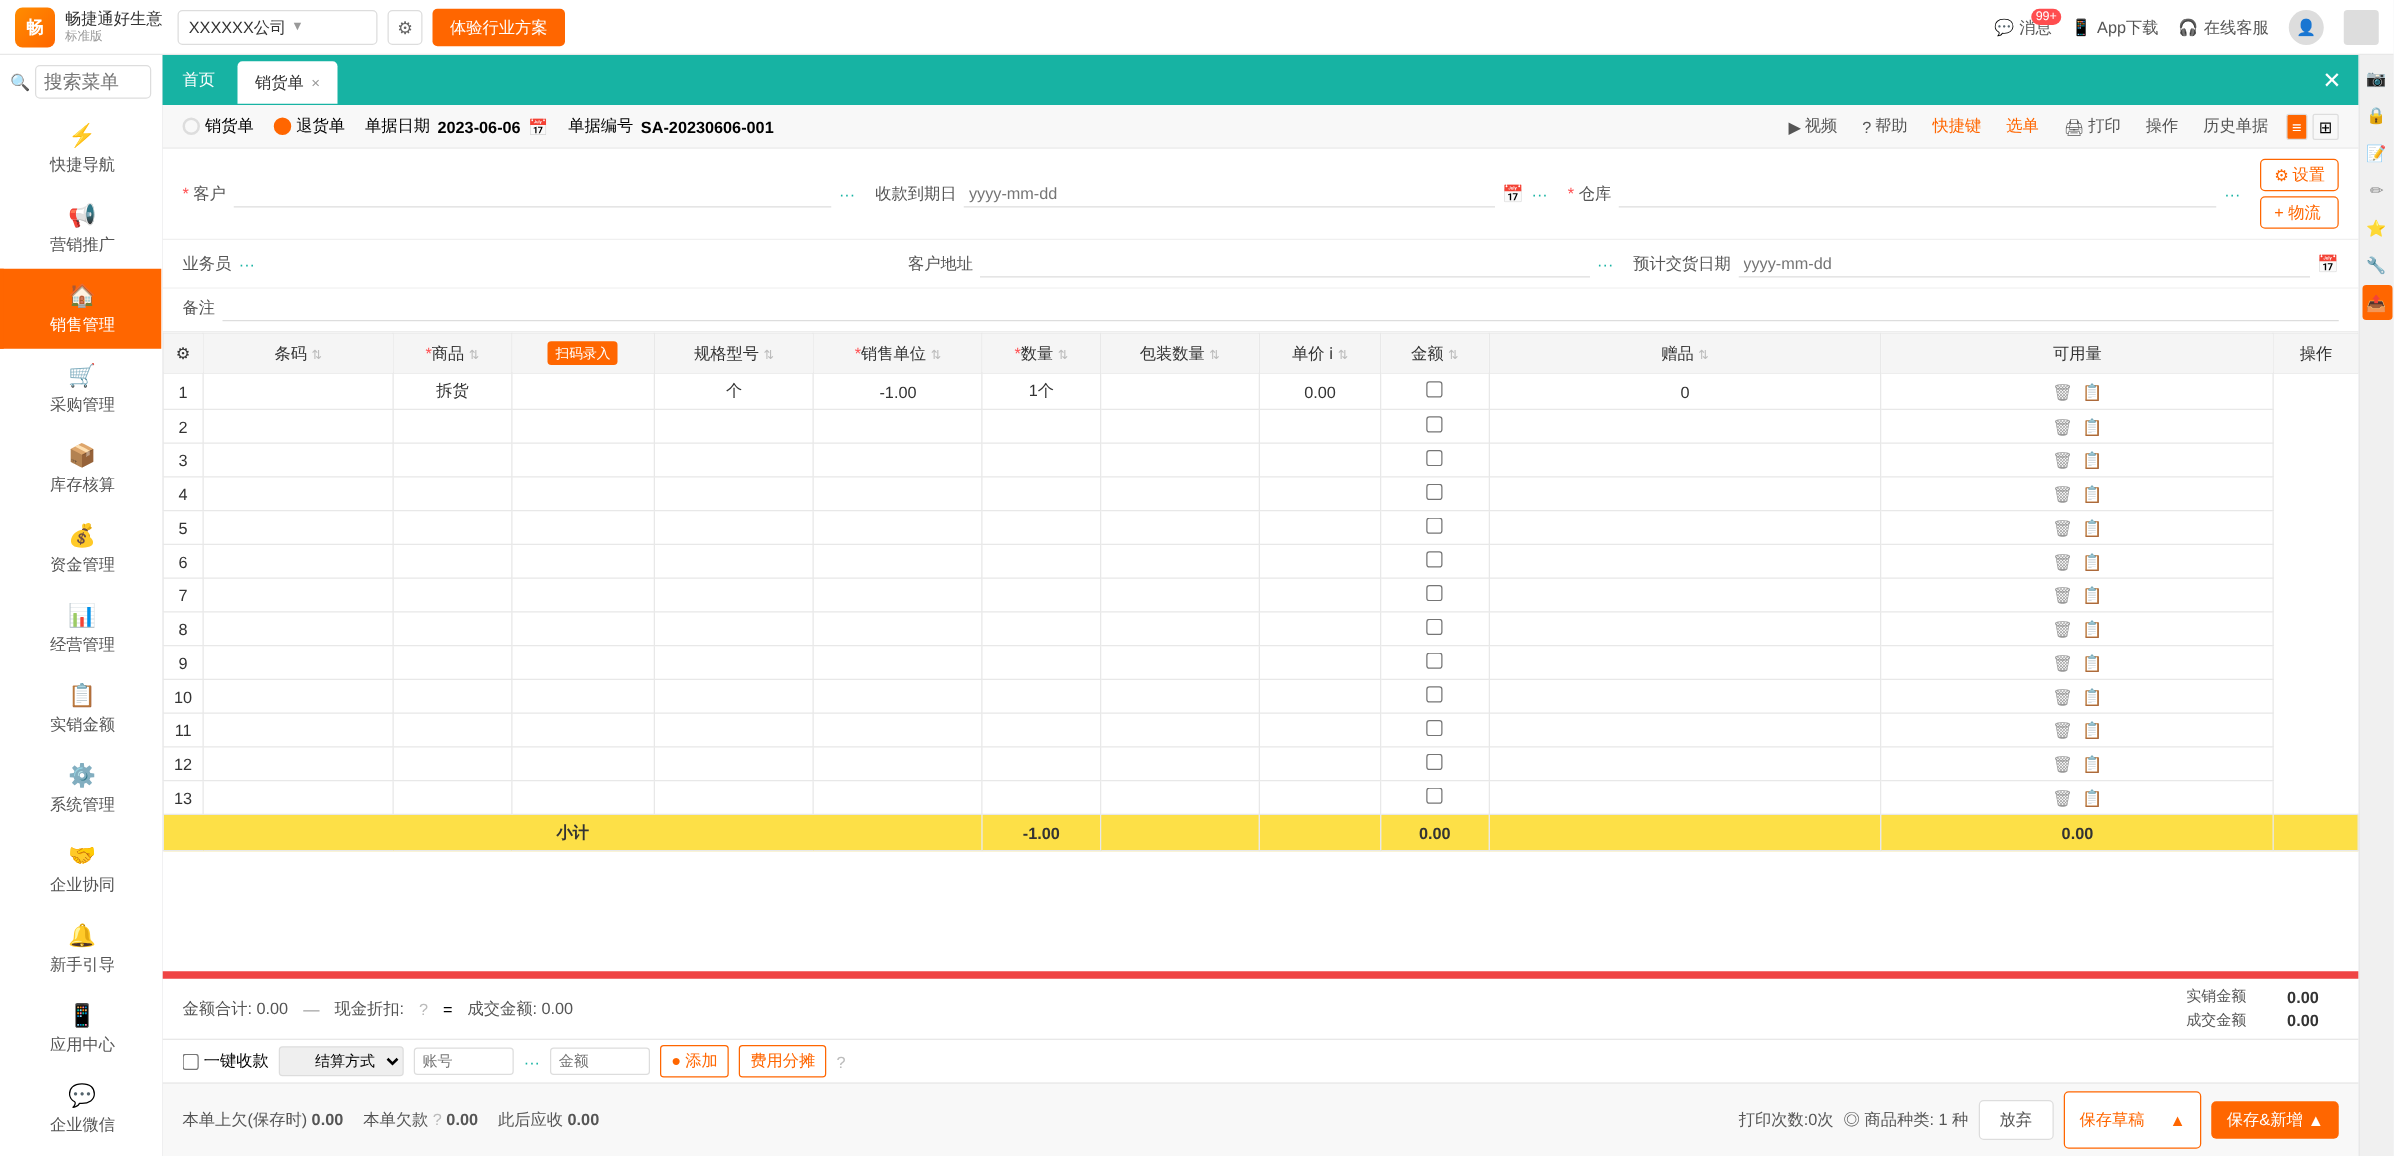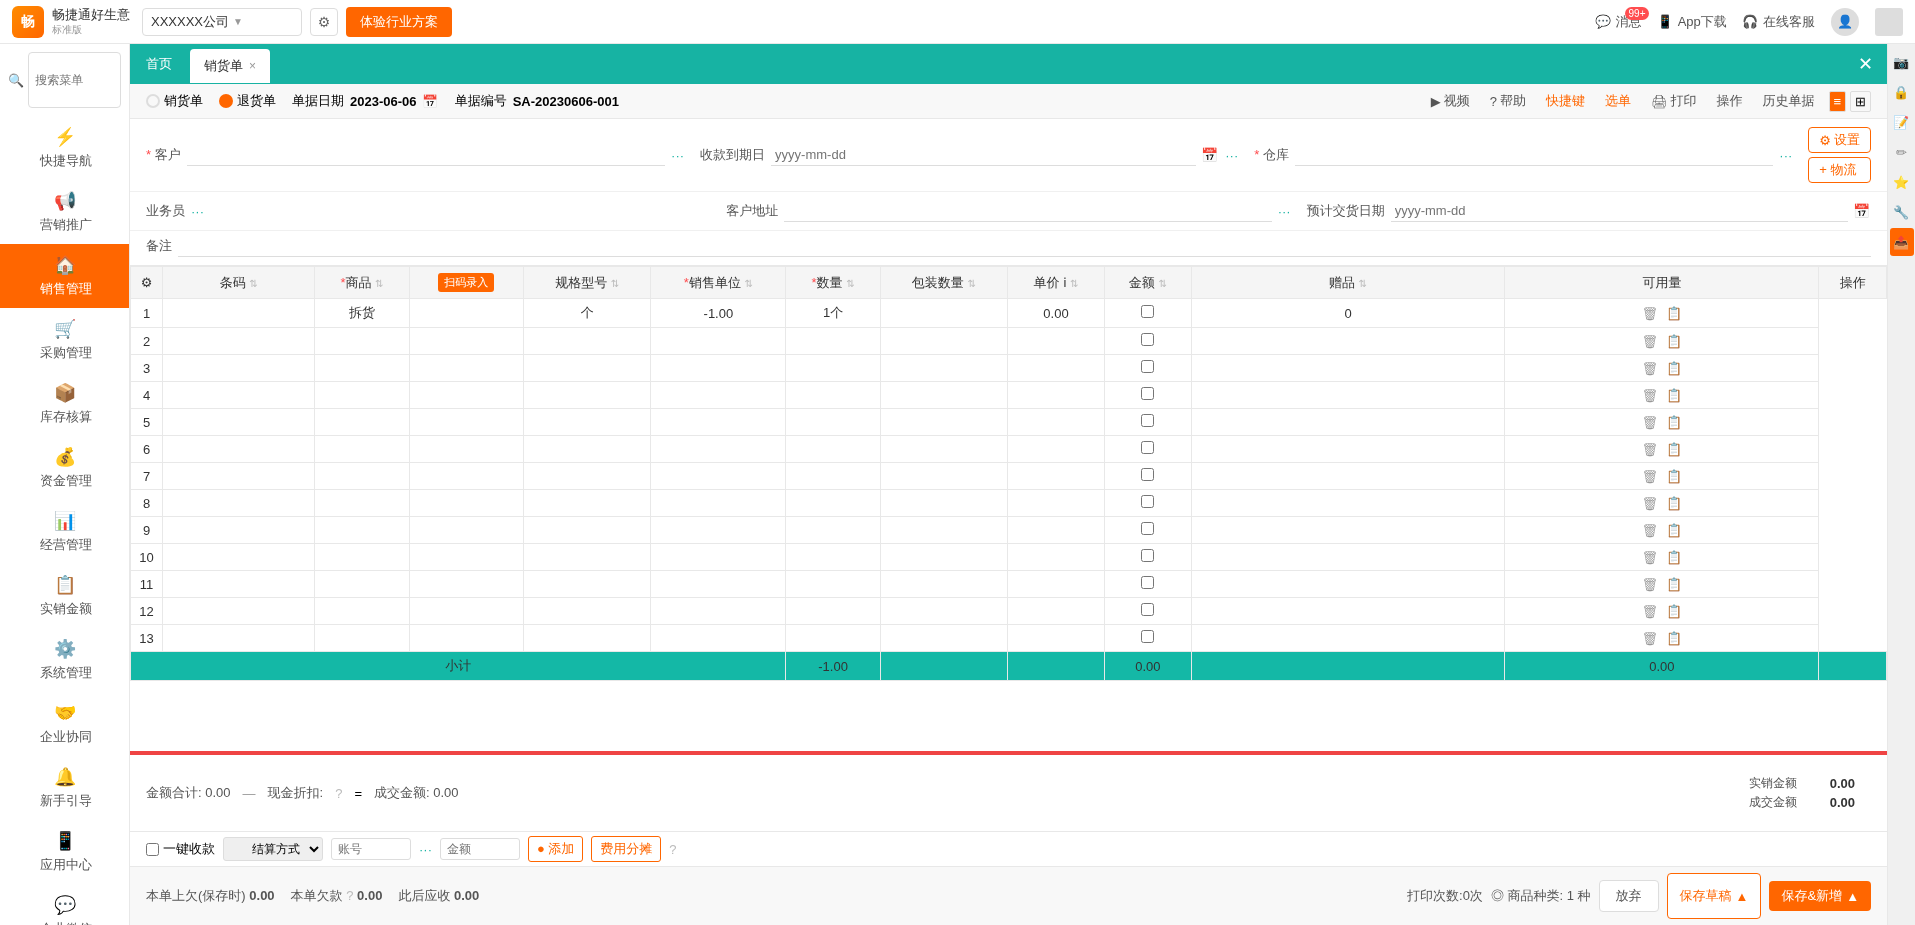--- a/index.html
+++ b/index.html
@@ -82,21 +82,21 @@
     .sidebar-item {
       display: flex; flex-direction: column; align-items: center;
       padding: 10px 4px; cursor: pointer; color: #555;
       font-size: 12px; gap: 4px; border-left: 3px solid transparent;
     }
     .sidebar-item.active { background: #ff6600; color: #fff; border-left-color: #ff6600; }
     .sidebar-item .icon { font-size: 18px; }
     .sidebar-search { display: flex; align-items: center; gap: 4px; padding: 8px 8px; }
     .sidebar-search input {
       width: 100%; border: 1px solid #ddd; border-radius: 4px;
-      padding: 20px 6px; font-size: 12px; outline: none;
+      padding: 4px 6px; font-size: 15px; outline: none;
     }
 
     
     .content-area {
       flex: 1; display: flex; flex-direction: column; overflow: hidden;
     }
 
     
     .tab-bar {
       background: #17b3a3; display: flex; align-items: center;
@@ -186,28 +186,28 @@
     .data-table td {
       border: 1px solid #e8e8e8; padding: 5px 8px;
       text-align: center; color: #333;
     }
     .scan-btn {
       background: #ff6600; color: #fff; border: none;
       border-radius: 3px; padding: 2px 6px; font-size: 11px; cursor: pointer;
     }
     .red-text { color: #ff4d4f; }
     .subtotal-row td {
-      background: #14b8a6; font-weight: normal;
+      background: #fde047; font-weight: bold;
     }
     .th-req { color: #ff4d4f; }
     .sort-icon { color: #bbb; font-size: 10px; cursor: pointer; }
 
     
     .bottom-area {
-      background: #fff; border-top: 4px solid #ef4444; flex-shrink: 0; padding: 20px 16px;
+      background: #fff; border-top: 6px solid #ef4444; flex-shrink: 0; padding: 6px 16px;
     }
     .total-row {
       display: flex; align-items: center; gap: 12px; margin-bottom: 6px;
     }
     .total-label { color: #555; }
     .payment-row {
       display: flex; align-items: center; gap: 8px;
     }
     .checkbox-item { display: flex; align-items: center; gap: 4px; cursor: pointer; }
     .payment-input {
@@ -229,21 +229,21 @@
       font-size: 12px; color: #555;
     }
     .status-bar .actions { margin-left: auto; display: flex; gap: 8px; align-items: center; }
     .discard-btn {
       border: 1px solid #ddd; background: #fff; color: #555;
       border-radius: 4px; padding: 6px 16px; cursor: pointer; font-size: 13px;
     }
     .save-draft-btn {
       border: 1px solid #ff6600; background: #fff; color: #ff6600;
       border-radius: 4px; padding: 13px 12px; cursor: pointer; font-size: 13px;
-      display: flex; align-items: center; gap: 4px; justify-content: space-between;
+      display: flex; align-items: center; gap: 20px; justify-content: space-between;
     }
     .save-new-btn {
       background: #ff6600; color: #fff; border: none;
       border-radius: 4px; padding: 6px 12px; cursor: pointer; font-size: 13px;
       display: flex; align-items: center; gap: 4px;
     }
     .right-panel {
       width: 28px; background: #f0f0f0;
       display: flex; flex-direction: column; align-items: center;
       gap: 2px; padding: 4px 0; border-left: 1px solid #e8e8e8;

